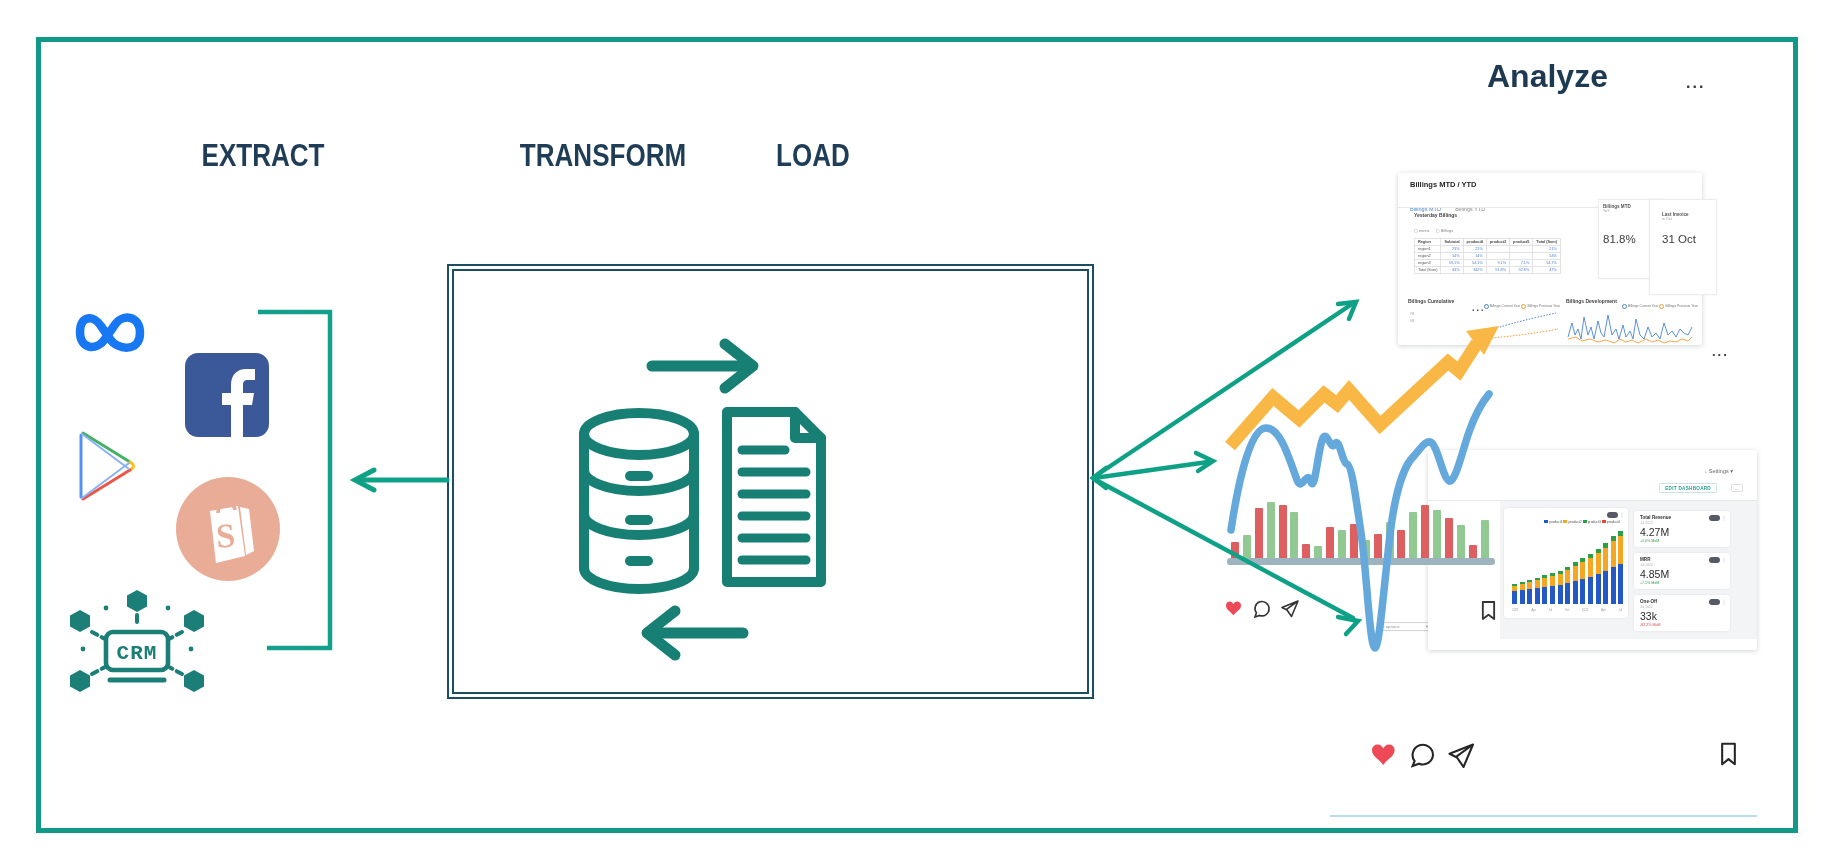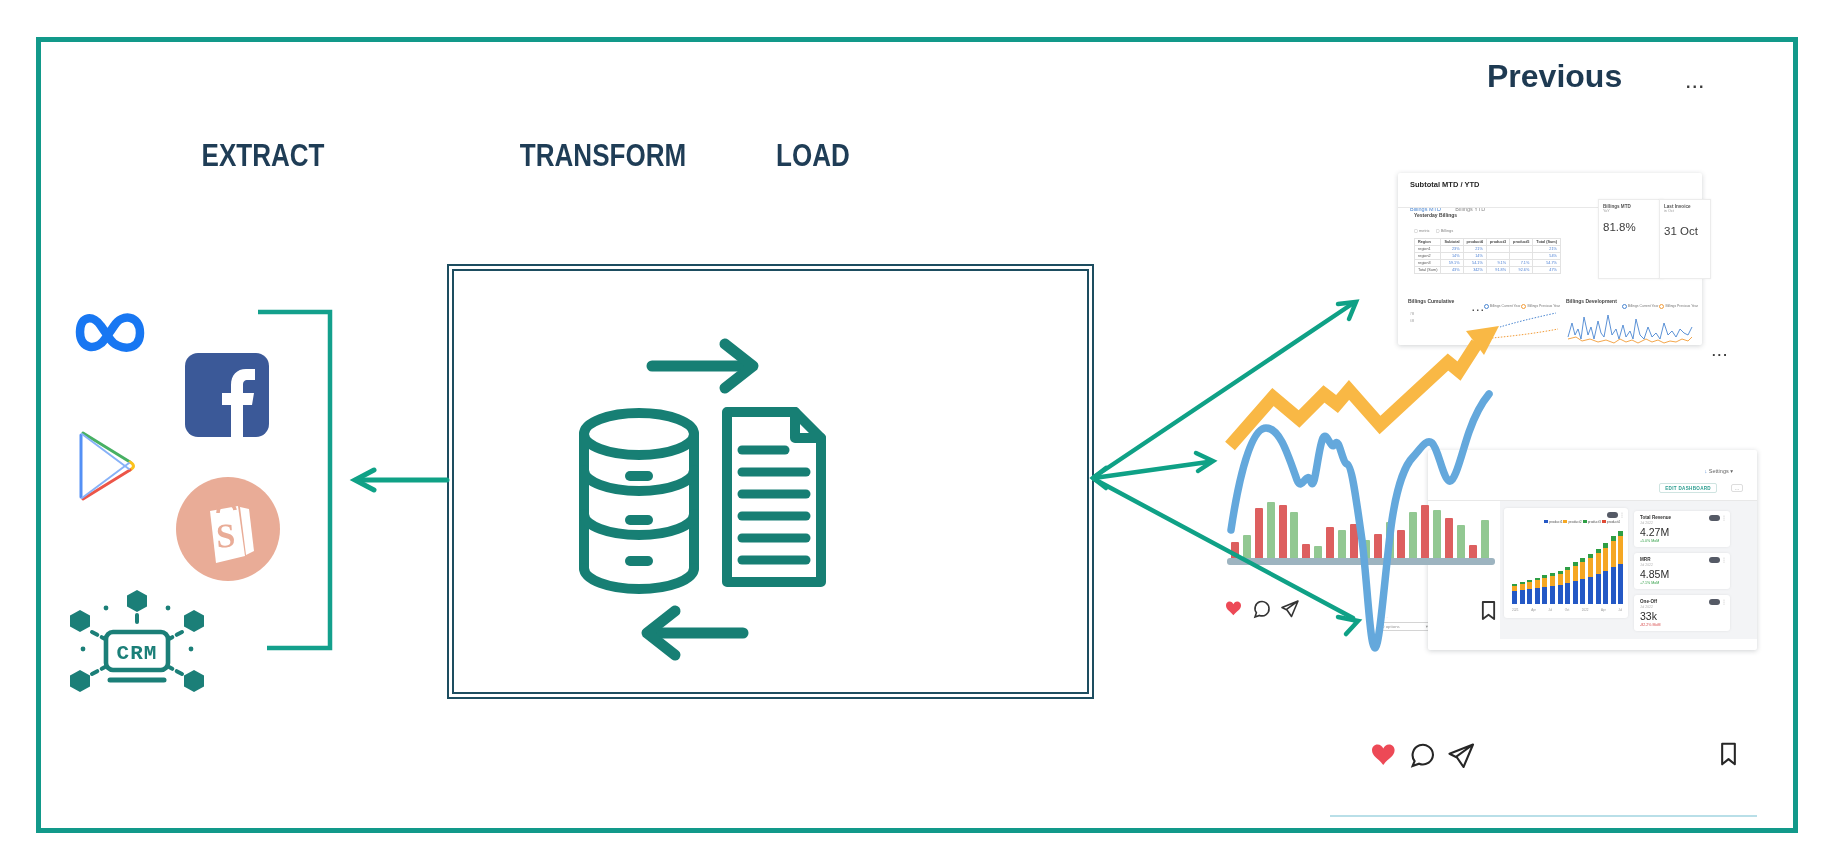--- a/index.html
+++ b/index.html
@@ -64,21 +64,21 @@
 </head>
 <body>
 
 <div class="canvas">
 
   <div class="abs frame"></div>
 
   <div class="abs h-label" style="left:168px;top:138px;width:190px;">EXTRACT</div>
   <div class="abs h-label" style="left:498px;top:138px;width:210px;">TRANSFORM</div>
   <div class="abs h-label" style="left:756px;top:138px;width:114px;">LOAD</div>
-  <div class="abs analyze" style="left:1487px;top:58px;">Previous</div>
+  <div class="abs analyze" style="left:1487px;top:58px;">Analyze</div>
   <div class="abs dots" style="left:1686px;top:74px;font-size:16px;">...</div>
   <div class="abs dots" style="left:1712px;top:344px;font-size:13px;">...</div>
 
   <svg class="abs" style="left:72px;top:303px;" width="76" height="58" viewBox="0 0 76 58">
     <path d="M8 29 C8 12 22 12 29 23 L38 36 C45 47 68 50 68 30 C68 12 50 10 42 23 L33 36 C25 48 8 47 8 29 Z" fill="none" stroke="#1877f2" stroke-width="8.5" stroke-linejoin="round" stroke-linecap="round"></path>
   </svg>
 
   <svg class="abs" style="left:185px;top:353px;" width="84" height="84" viewBox="0 0 84 84">
     <rect x="0" y="0" width="84" height="84" rx="13" fill="#3b5998"></rect>
     <path d="M46 84 V52 H37 V40 H46 V32 C46 22 52 16 61 16 H70 V27 H63 C59 27 58 29 58 32 V40 H69 L67 52 H58 V84 Z" fill="#fff"></path>
@@ -165,21 +165,21 @@
       </g>
 
       <g stroke-width="11">
         <line x1="296" y1="369" x2="212" y2="369"></line>
         <polyline points="228,347 200,369 228,391" fill="none"></polyline>
       </g>
     </g>
   </svg>
 
   <div class="abs card" style="left:1398px;top:173px;width:304px;height:172px;">
-    <div class="mini db1-title" style="left:12px;top:7px;">Subtotal MTD / YTD</div>
+    <div class="mini db1-title" style="left:12px;top:7px;">Billings MTD / YTD</div>
     <div class="mini" style="left:12px;top:24px;">
       <span class="tab active">Billings MTD</span>
       <span class="tab">Billings YTD</span>
     </div>
     <div class="mini hr" style="left:0;top:34px;width:304px;"></div>
 
     <div class="mini" style="left:16px;top:39px;">
       <div class="panel-title">Yesterday Billings</div>
       <div id="pivot-table">
           <div class="pvfilters"><span>▢ metric</span><span>▢ Billings</span></div>
@@ -226,23 +226,23 @@
                 <td class="num">47%</td>
               </tr>
             </tbody>
           </table>
         </div>
     </div>
 
     <div class="mini kpi-sm" style="left:200px;top:26px;width:56px;height:70px;padding:4px;">
       <div class="t">Billings MTD</div>
       <div class="s">YoY</div>
-      <div class="v" style="margin-top:8px;">81.8%</div>
-    </div>
-    <div class="mini kpi-sm" style="left:261px;top:26px;width:42px;height:70px;padding:4px;">
+      <div class="v" style="margin-top:20px;">81.8%</div>
+    </div>
+    <div class="mini kpi-sm" style="left:251px;top:26px;width:42px;height:70px;padding:12px;">
       <div class="t">Last Invoice</div>
       <div class="s">in Oct</div>
       <div class="v" style="margin-top:12px;">31 Oct</div>
     </div>
 
     <div class="mini" style="left:10px;top:125px;width:152px;">
       <div class="panel-title">Billings Cumulative</div>
       <div class="mini-leg" style="text-align:right;">
         <span class="legend-dot" style="border-color:#4a86d1;"></span> <span>Billings Current Year</span>
         <span class="legend-dot" style="border-color:#f29c38;"></span> <span>Billings Previous Year</span>

